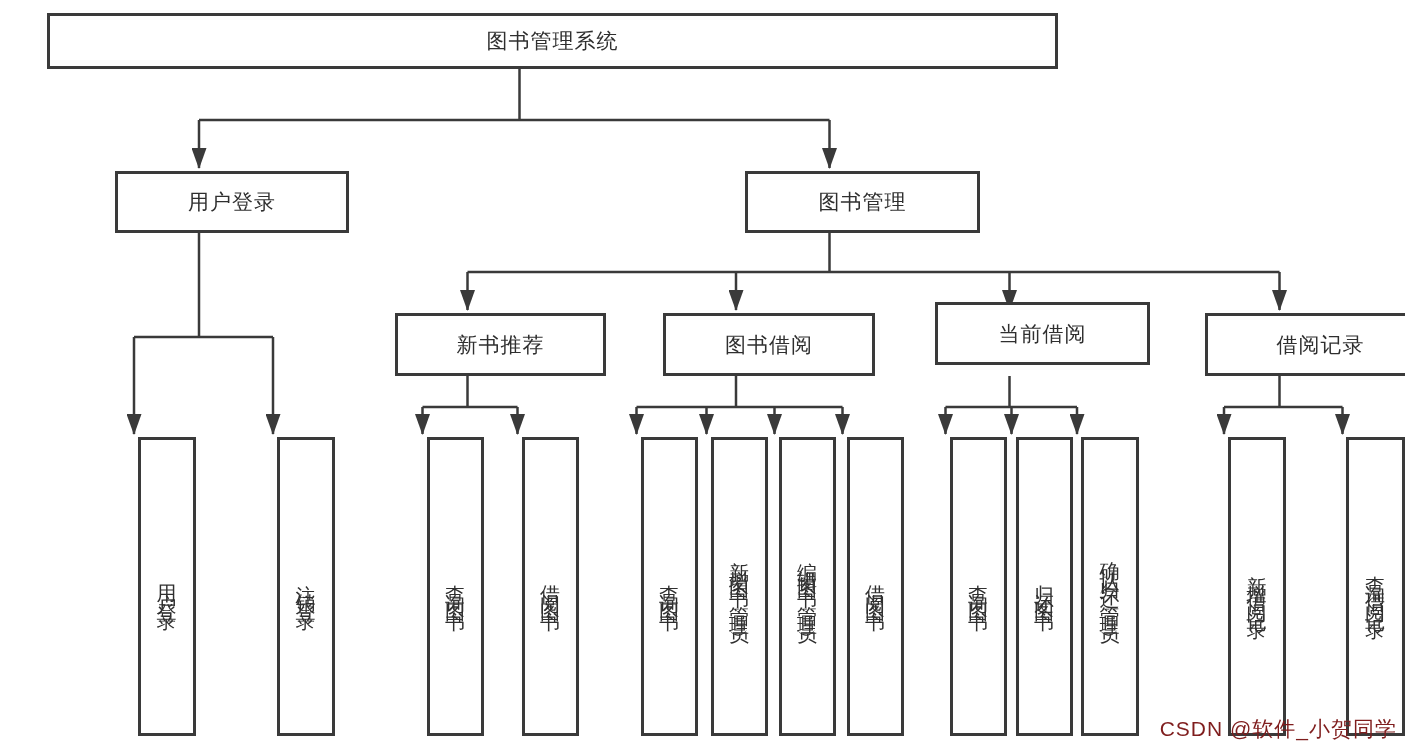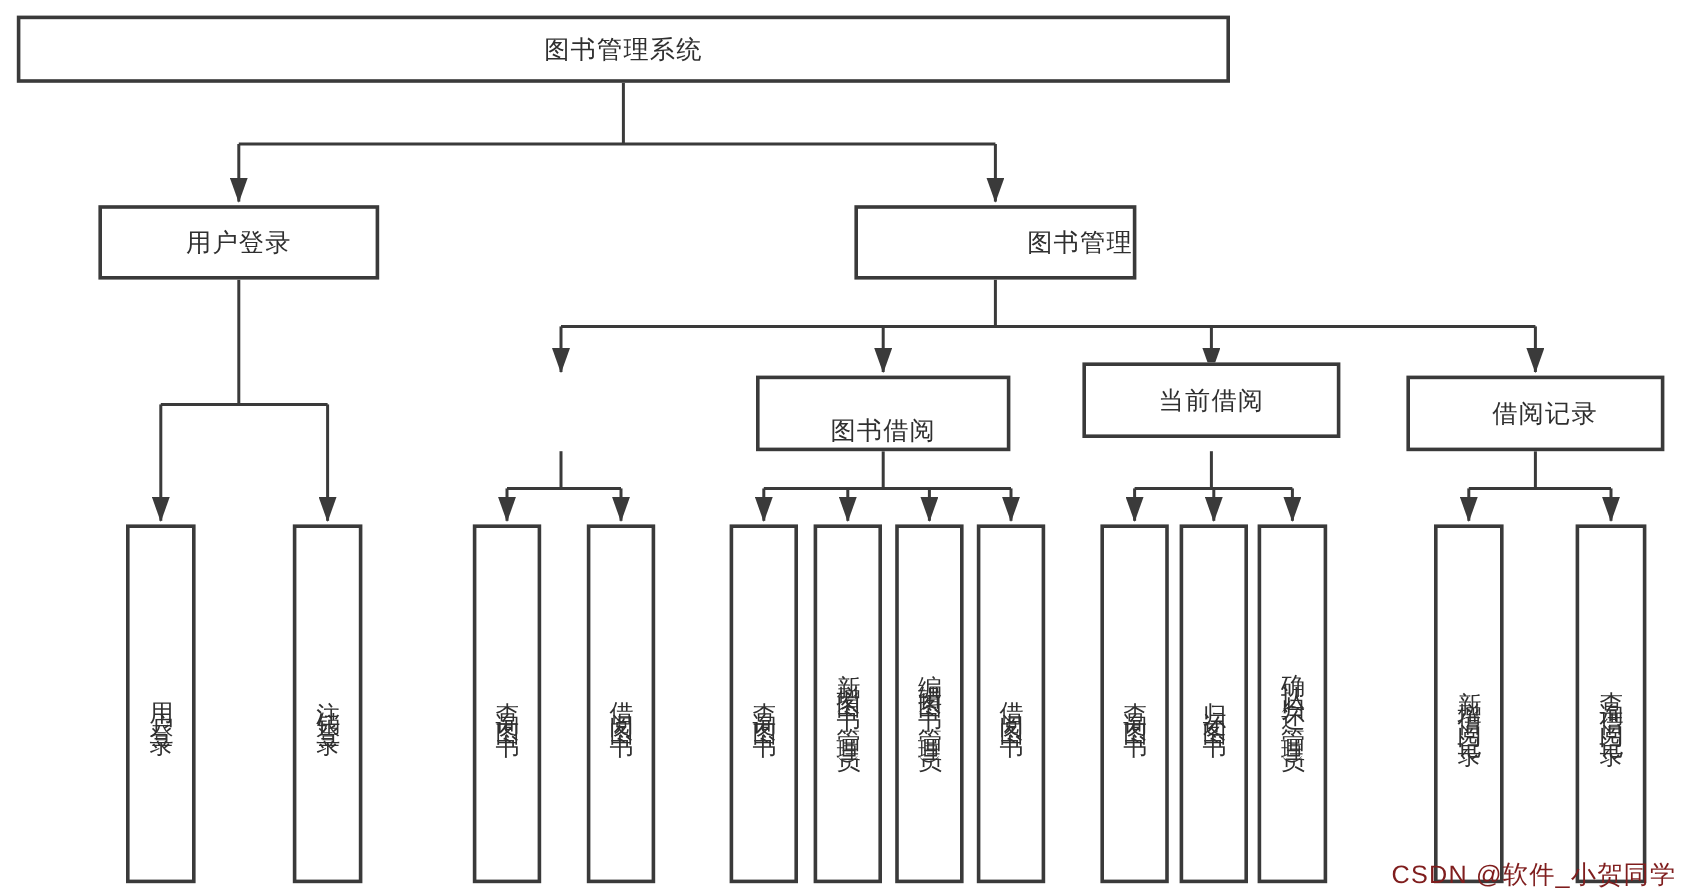--- a/index.html
+++ b/index.html
@@ -22,20 +22,21 @@
     box-sizing: border-box;
     border: 3px solid #3a3a3a;
     background: #ffffff;
     color: #2f2f2f;
     display: flex;
     align-items: center;
     justify-content: center;
     font-size: 21px;
     letter-spacing: 1px;
     white-space: nowrap;
+    margin-left: 33px;
   }
   .vbox {
     writing-mode: vertical-rl;
     text-orientation: mixed;
     font-size: 20px;
     letter-spacing: 9px;
     line-height: 1.1;
   }
   .watermark {
     position: absolute;
@@ -114,25 +115,28 @@
     </g>
   </svg>
 
   <div class="box" style="left:14px; top:13px; width:1011px; height:56px;">
     <span>图书管理系统</span>
   </div>
 
   <div class="box" style="left:82px; top:171px; width:234px; height:62px;">
     <span>用户登录</span>
   </div>
-  <div class="box" style="left:712px; top:171px; width:235px; height:62px;justify-content:flex-end;">
+  <div class="box" style="left:712px; top:171px; width:235px; height:62px;">
     <span>图书管理</span>
   </div>
 
-  <div class="box" style="left:630px; top:313px; width:212px; height:63px;align-items:flex-end;">
+  <div class="box" style="left:362px; top:313px; width:211px; height:63px;">
+    <span>新书推荐</span>
+  </div>
+  <div class="box" style="left:630px; top:313px; width:212px; height:63px;">
     <span>图书借阅</span>
   </div>
   <div class="box" style="left:902px; top:302px; width:215px; height:63px;">
     <span>当前借阅</span>
   </div>
   <div class="box" style="left:1172px; top:313px; width:215px; height:63px;padding-left:16px;">
     <span>借阅记录</span>
   </div>
 
   <div class="box vbox" style="left:105px; top:437px; width:58px; height:299px;">

